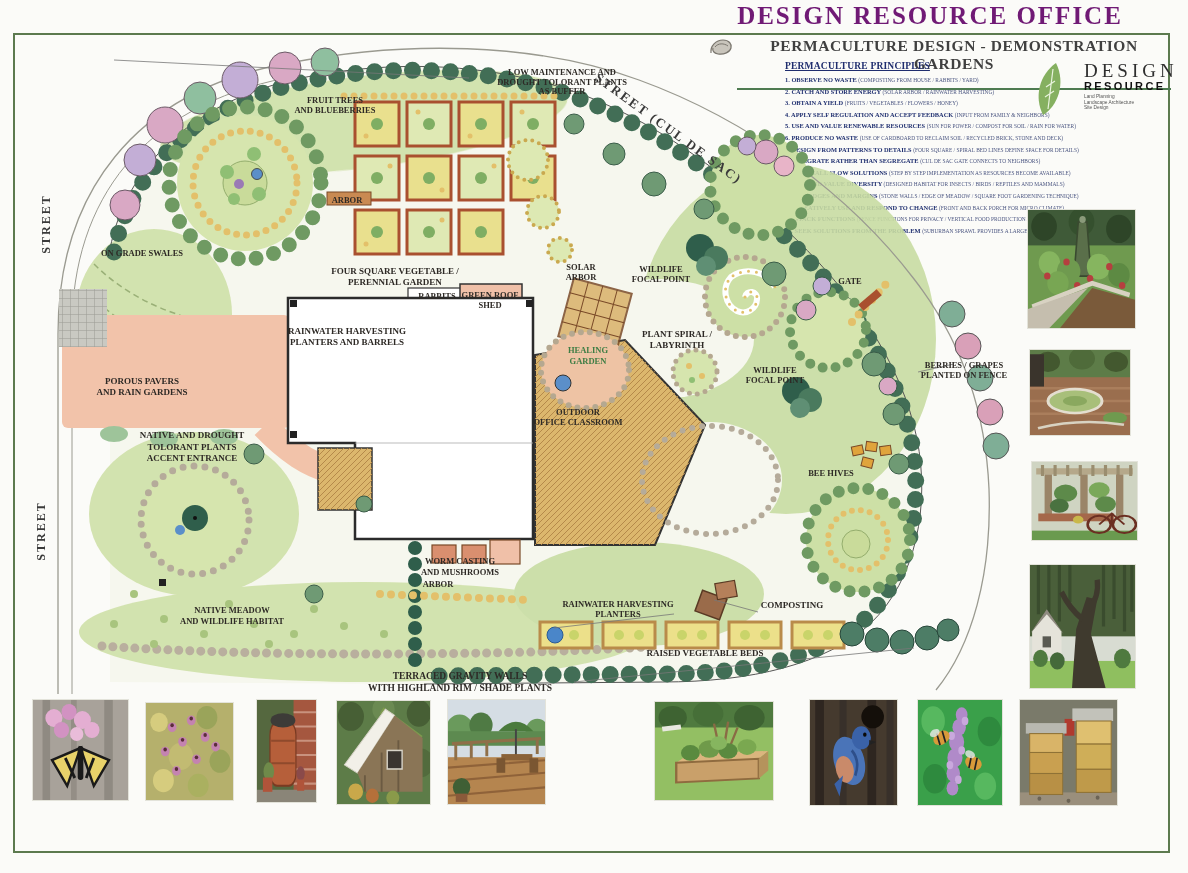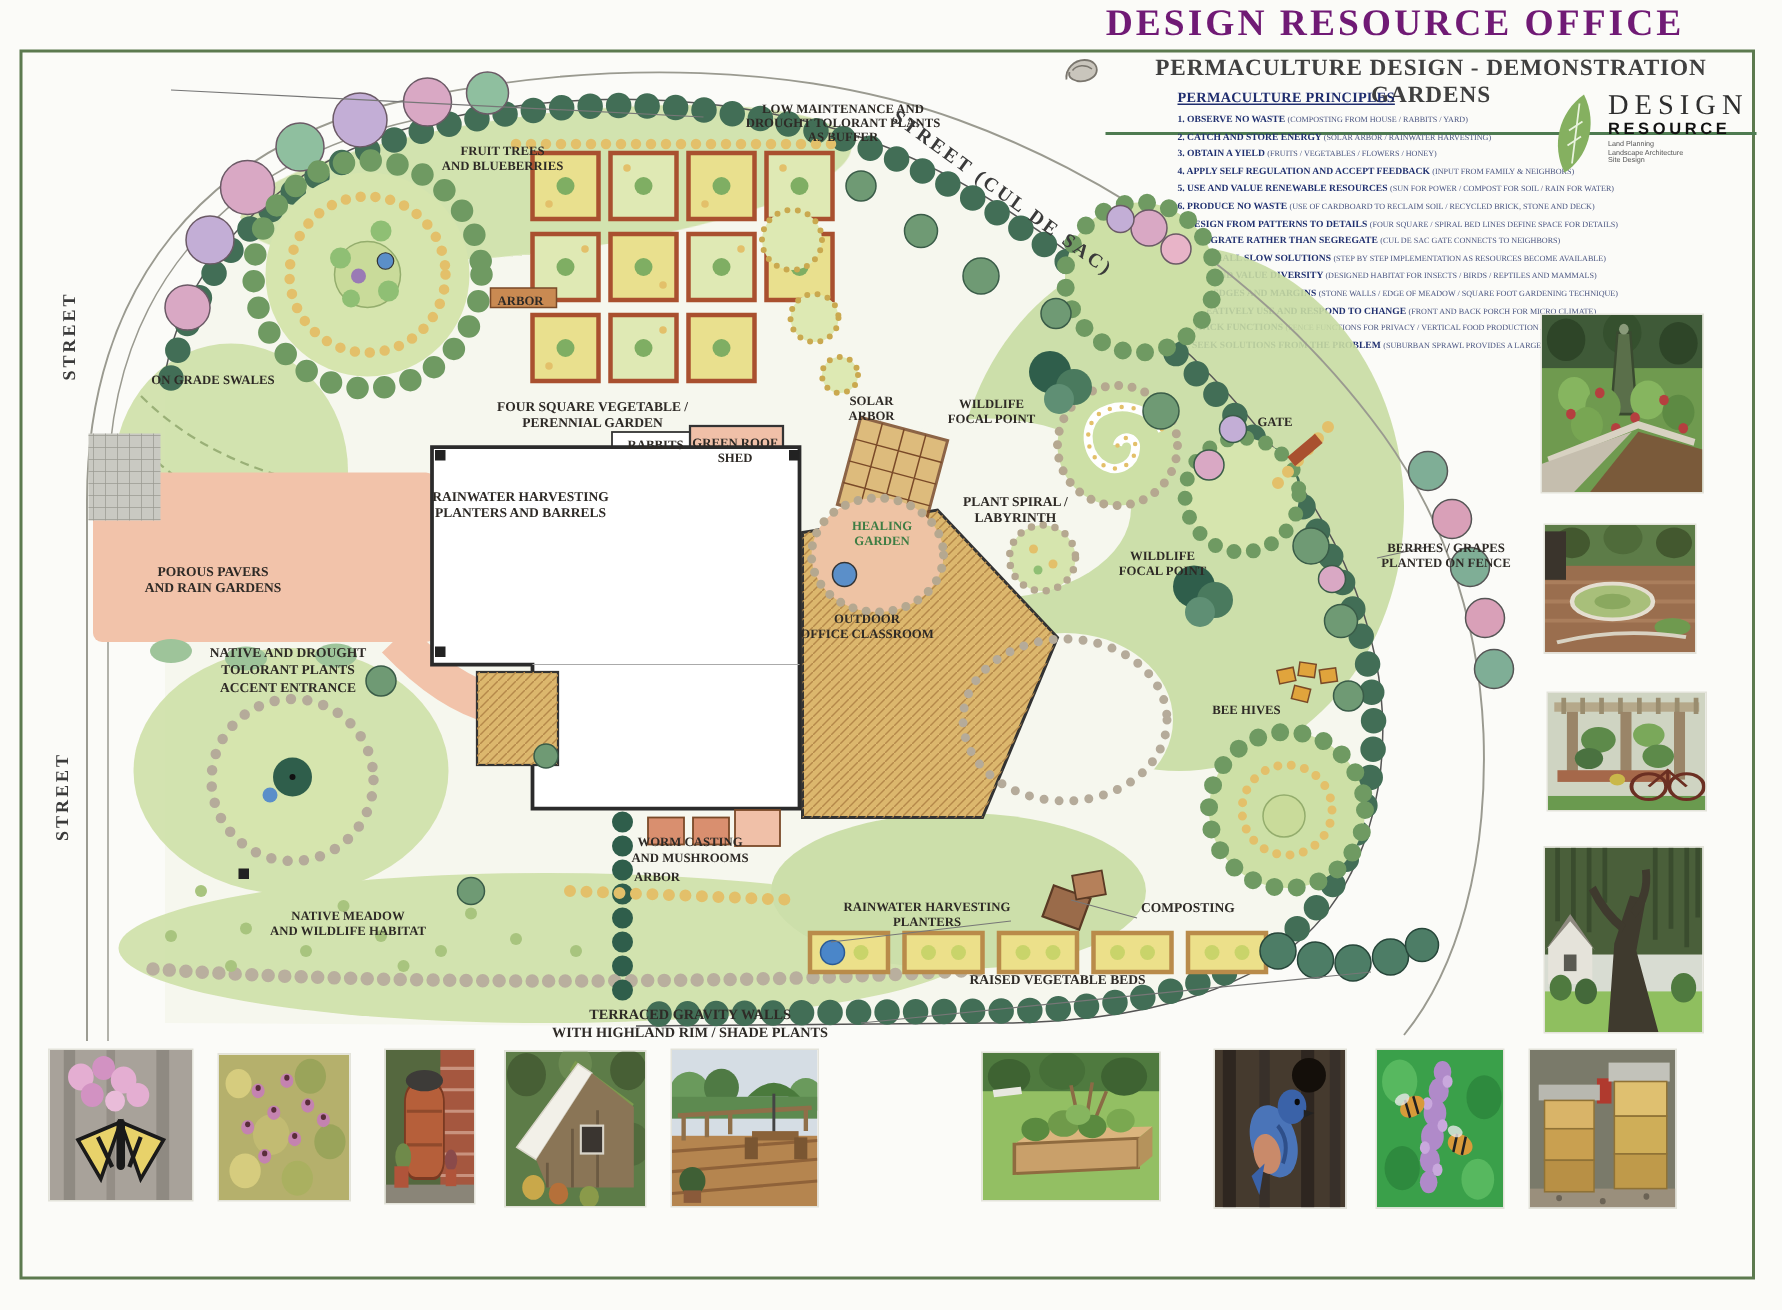--- a/index.html
+++ b/index.html
@@ -7,21 +7,21 @@
   .frame{position:absolute;left:13px;top:33px;width:1157px;height:820px;border:2px solid #5c7a4f;box-sizing:border-box;}
   .main-title{position:absolute;left:690px;top:2px;width:480px;text-align:center;font-size:25px;font-weight:bold;letter-spacing:2px;color:#701a75;}
   .sub-title{position:absolute;left:737px;top:37px;width:434px;text-align:center;font-size:15.5px;font-weight:bold;letter-spacing:0.6px;color:#404040;border-bottom:2px solid #4e7b51;padding-bottom:15px;}
   .sketch-icon{position:absolute;left:708px;top:37px;width:26px;height:20px;}
   .principles{position:absolute;left:741px;top:61px;width:294px;margin-left:44px;}
   .p-head{font-size:9.5px;font-weight:bold;color:#1f2d6e;text-decoration:underline;letter-spacing:0.2px;margin:0 0 2px 0;}
   .principles ol{list-style:none;margin:0;padding:0;}
   .principles li{white-space:nowrap;line-height:8.6px;}
   .p-title{font-size:6.4px;font-weight:bold;color:#203070;}
   .p-note{font-size:5.4px;color:#4a5580;}
-  .logo{position:absolute;left:1034px;top:61px;display:flex;align-items:flex-start;}
+  .logo{position:absolute;left:1034px;top:61px;display:flex;align-items:flex-start;gap:12px;}
   .logo-leaf{width:34px;height:56px;margin-right:4px;}
   .logo-design{font-size:19px;letter-spacing:4px;color:#2e2e2e;line-height:19px;}
   .logo-resource{font-size:11px;font-weight:bold;letter-spacing:2.4px;color:#111;font-family:"Liberation Sans",sans-serif;line-height:12px;}
   .logo-tag{margin-top:2px;}
   .logo-tag div{font-size:4.8px;color:#555;font-family:"Liberation Sans",sans-serif;line-height:5.6px;}
   .plan{position:absolute;left:14px;top:34px;width:1006px;height:660px;}
   .plan text{font-family:"Liberation Serif",serif;font-weight:bold;}
   .photo{position:absolute;outline:1px solid #e3e3da;background:#fff;}
   .photo svg{display:block;width:100%;height:100%;}
 </style>

